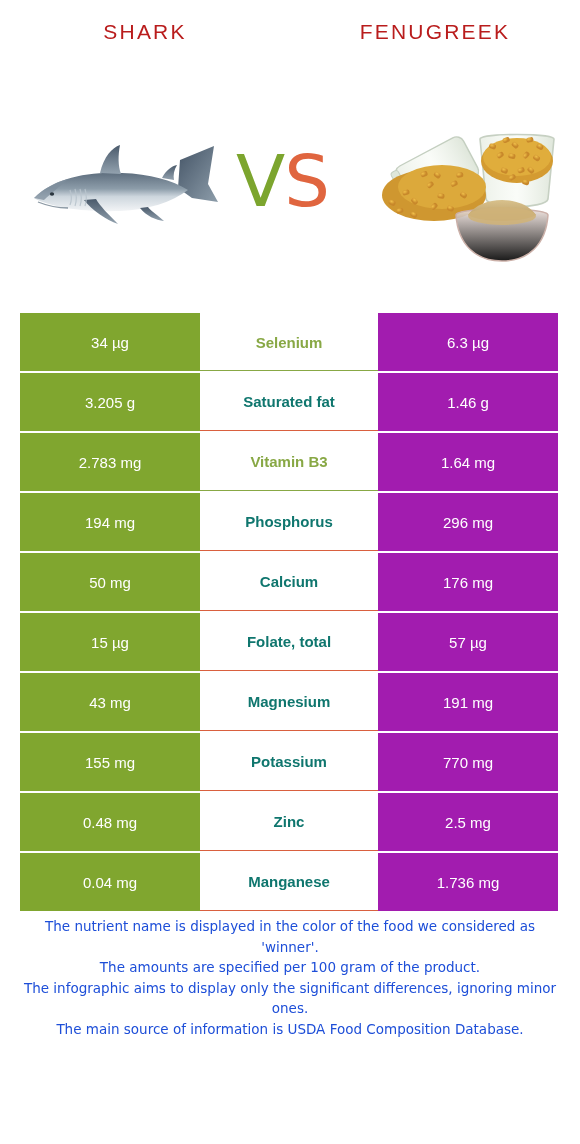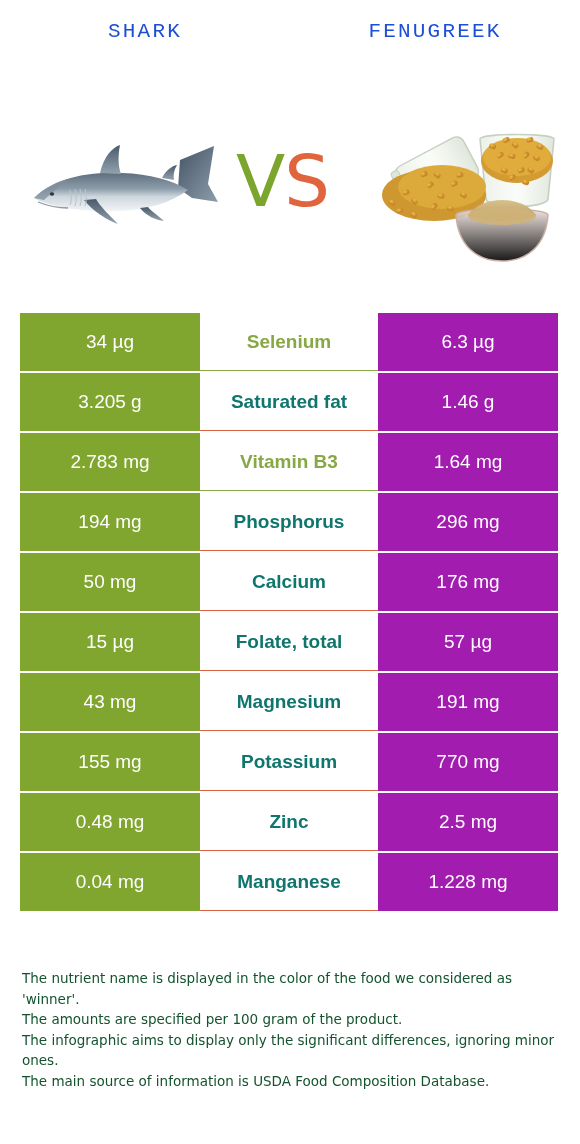--- a/index.html
+++ b/index.html
@@ -20,24 +20,24 @@
     position: relative;
     height: 290px;
     width: 580px;
   }
   .title {
     position: absolute;
     top: 20px;
     font-size: 21px;
     font-weight: 300;
     letter-spacing: 2.2px;
-    color: #1d4ed8;
+    color: #b91c1c;
     text-transform: uppercase;
     white-space: nowrap;
-    font-family: Liberation Mono, monospace;
+    font-family: Liberation Sans, sans-serif;
   }
   .title-left  { left: 0; width: 290px; text-align: center; }
   .title-right { left: 290px; width: 290px; text-align: center; }
 
   .hero {
     position: absolute;
     top: 95px;
     left: 0;
     width: 580px;
     height: 175px;
@@ -91,21 +91,21 @@
     display: flex;
     width: 538px;
     height: 58px;
     margin-bottom: 2px;
   }
   .cell {
     height: 58px;
     display: flex;
     align-items: center;
     justify-content: center;
-    font-size: 19px;
+    font-size: 15px;
     box-sizing: border-box;
   }
   .cell-left {
     width: 180px;
     background: #80A62F;
     color: #ffffff;
   }
   .cell-mid {
     width: 178px;
     background: #ffffff;
@@ -117,26 +117,27 @@
     background: #a21caf;
     color: #ffffff;
   }
   .row.win-left  .cell-mid { color: #88A845; border-bottom-color: #88A845; }
   .row.win-right .cell-mid { color: #0f766e; border-bottom-color: #D9603F; }
   .row:first-child .cell-mid { border-top: 1px solid transparent; }
 
   
   .footer {
     position: absolute;
-    top: 968px;
+    top: 916px;
     left: 0;
     width: 580px;
+    text-align: center;
     font-size: 13.5px;
     line-height: 20.5px;
-    color: #14532d;
+    color: #1d4ed8;
     font-family: "DejaVu Sans", sans-serif;
   }
   .footer p { margin: 0; padding: 0 22px; }
 </style>
 </head>
 <body>
 
 <div class="header">
 
   <div class="title title-left">Shark</div>
@@ -316,21 +317,21 @@
       <div class="cell cell-right">770 mg</div>
     </div>
     <div class="row win-right">
       <div class="cell cell-left">0.48 mg</div>
       <div class="cell cell-mid">Zinc</div>
       <div class="cell cell-right">2.5 mg</div>
     </div>
     <div class="row win-right">
       <div class="cell cell-left">0.04 mg</div>
       <div class="cell cell-mid">Manganese</div>
-      <div class="cell cell-right">1.228 mg</div>
+      <div class="cell cell-right">1.736 mg</div>
     </div>
   </div>
 
 <div class="footer">
   <p>The nutrient name is displayed in the color of the food we considered as 'winner'.</p>
   <p>The amounts are specified per 100 gram of the product.</p>
   <p>The infographic aims to display only the significant differences, ignoring minor ones.</p>
   <p>The main source of information is USDA Food Composition Database.</p>
 </div>
 

